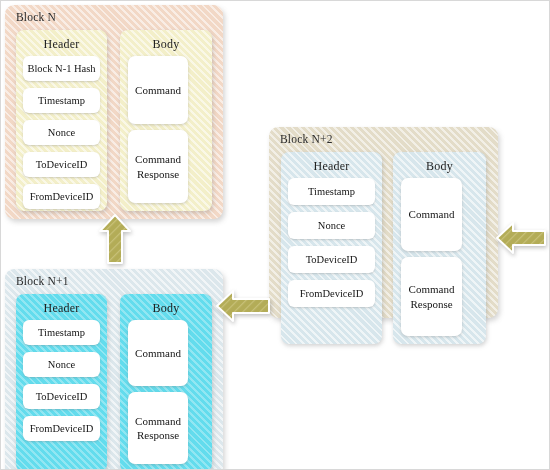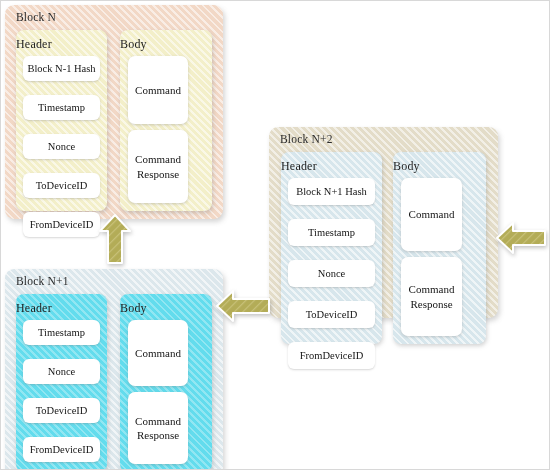--- a/index.html
+++ b/index.html
@@ -81,20 +81,21 @@
 
   
   .panel {
     position: absolute;
     border-radius: 8px;
     box-sizing: border-box;
     box-shadow: 1px 2px 4px rgba(130,130,130,0.35);
     padding-top: 3px;
   }
   .panel-title {
+    text-align: center;
     font-size: 12px;
     color: #1e1e1e;
     padding: 4px 0 4px 0;
     letter-spacing: 0.2px;
   }
 
   
   .skin-cream {
     background-color: #f3efc9;
     background-image: repeating-linear-gradient(
@@ -120,21 +121,21 @@
       rgba(255,255,255,0.60) 0px,
       rgba(255,255,255,0.60) 2px,
       rgba(255,255,255,0.0) 2px,
       rgba(255,255,255,0.0) 5px);
   }
 
   
   .fields {
     display: flex;
     flex-direction: column;
-    gap: 14px;
+    gap: 7px;
     padding: 0 7px 7px 7px;
   }
   .chip {
     background: #ffffff;
     border-radius: 6px;
     text-align: center;
     font-size: 10.5px;
     color: #151515;
     display: flex;
     align-items: center;
@@ -218,21 +219,20 @@
       </div>
     </div>
   </div>
 
   <div class="block block-n2">
     <div class="block-title">Block N+2</div>
 
     <div class="panel skin-steel" style="left:12px; top:25px; width:101px; height:192px;">
       <div class="panel-title">Header</div>
       <div class="fields">
-        <div class="chip" style="height:27px;">Block N+1 Hash</div>
         <div class="chip" style="height:27px;">Timestamp</div>
         <div class="chip" style="height:27px;">Nonce</div>
         <div class="chip" style="height:27px;">ToDeviceID</div>
         <div class="chip" style="height:27px;">FromDeviceID</div>
       </div>
     </div>
 
     <div class="panel skin-steel" style="left:124px; top:25px; width:93px; height:192px;">
       <div class="panel-title">Body</div>
       <div class="body-cells">

